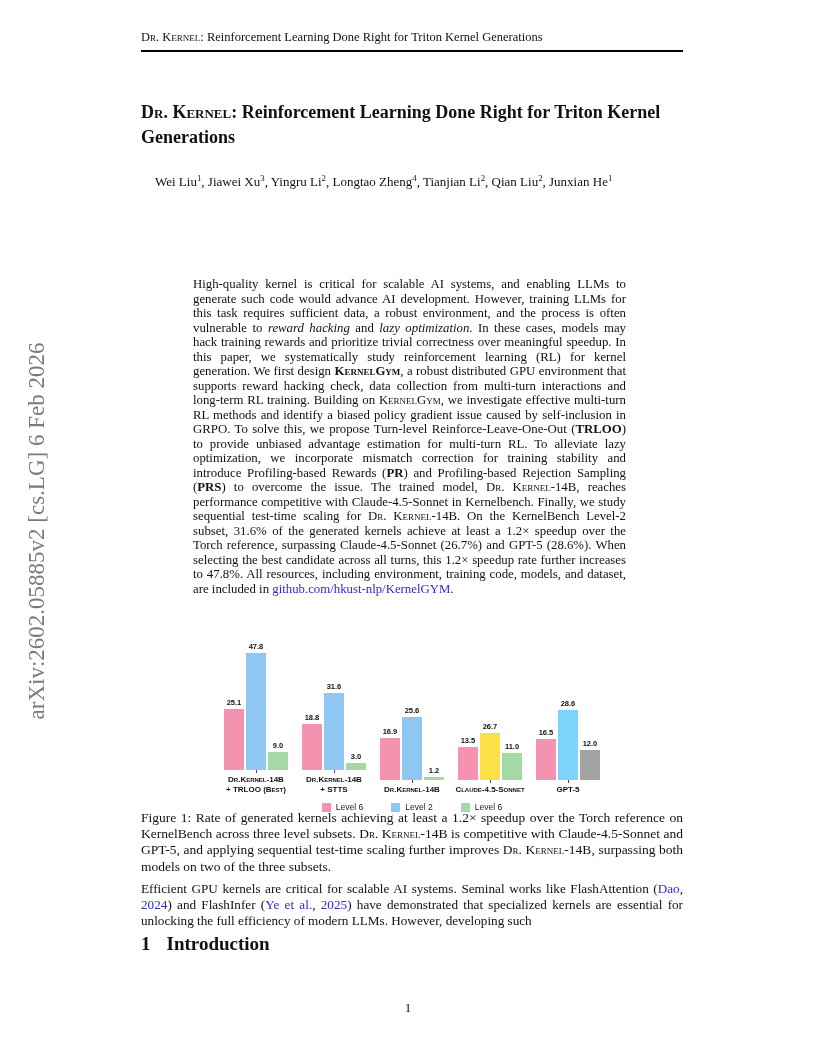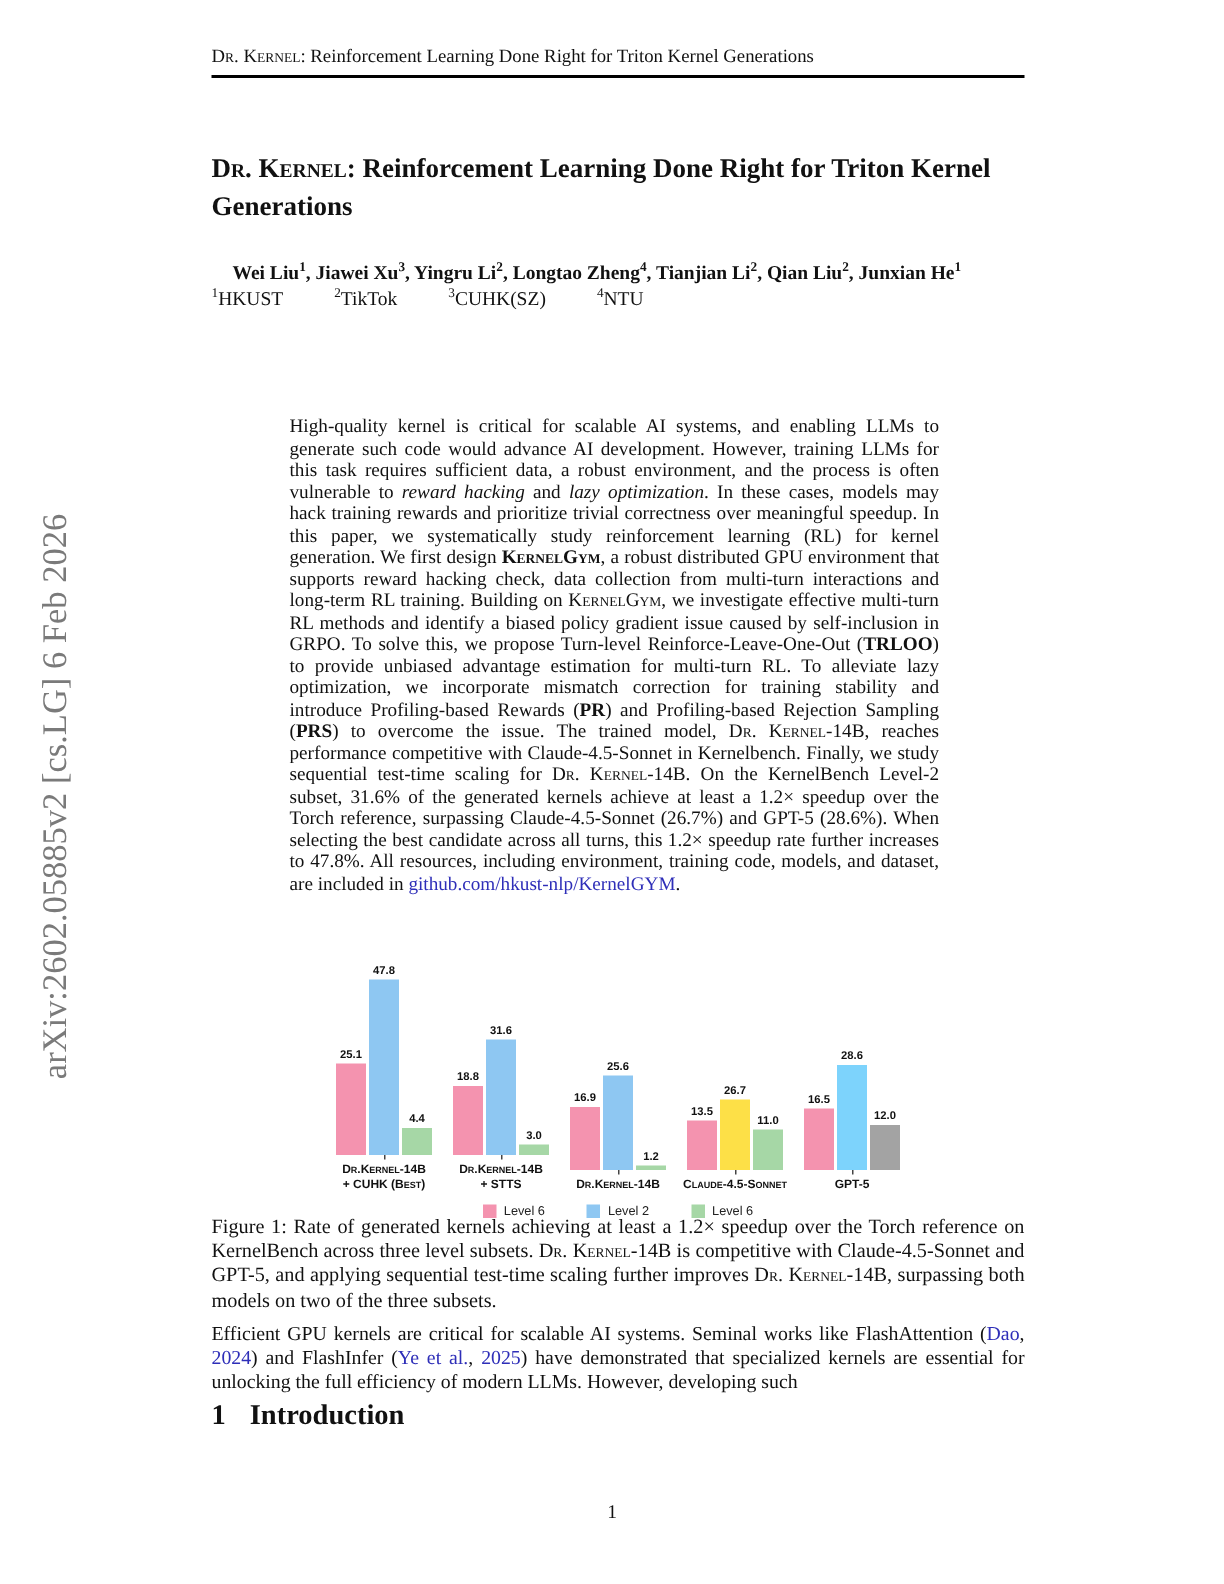--- a/index.html
+++ b/index.html
@@ -47,21 +47,21 @@
     top: 100px;
     font-size: 18px;
     font-weight: bold;
     line-height: 25px;
   }
   .authors-line {
     top: 174px;
     left: 155px;
     width: 528px;
     font-size: 13px;
-    font-weight: bold;
+    font-weight: normal;
   }
   .affiliations-line {
     top: 191px;
     font-size: 13px;
   }
   
   .abstract-heading {
     top: 242px;
     text-align: center;
     font-size: 15px;
@@ -150,43 +150,42 @@
 <div class="page">
 
   <div class="arxiv-stamp">arXiv:2602.05885v2  [cs.LG]  6 Feb 2026</div>
 
   <div class="content running-header" style="position:absolute;"><span class="sc">Dr. Kernel:</span><span> Reinforcement Learning Done Right for Triton Kernel Generations</span></div>
 
   <h1 class="content paper-title" style="position:absolute;"><span class="sc">Dr. Kernel:</span><span> Reinforcement Learning Done Right for Triton Kernel Generations</span></h1>
 
   <div class="authors-line" style="position:absolute;"><span>Wei Liu</span><span class="sup">1</span><span>, Jiawei Xu</span><span class="sup">3</span><span>, Yingru Li</span><span class="sup">2</span><span>, Longtao Zheng</span><span class="sup">4</span><span>, Tianjian Li</span><span class="sup">2</span><span>, Qian Liu</span><span class="sup">2</span><span>, Junxian He</span><span class="sup">1</span></div>
 
-  <div class="content affiliations-line" style="position:absolute;"><span class="sup">1</span><span>HKUST</span><span class="sup gap">2</span><span>TikTok</span><span class="sup gap">3</span><span>CUHK(SZ)</span><span class="sup gap">4</span><span>NTU</span></div>
 
 
   <div class="abstract-body" style="position:absolute;"><span>High-quality kernel is critical for scalable AI systems, and enabling LLMs to generate such code would advance AI development. However, training LLMs for this task requires sufficient data, a robust environment, and the process is often vulnerable to </span><span class="it">reward hacking</span><span> and </span><span class="it">lazy optimization</span><span>. In these cases, models may hack training rewards and prioritize trivial correctness over meaningful speedup. In this paper, we systematically study reinforcement learning (RL) for kernel generation. We first design </span><span class="bsc">KernelGym</span><span>, a robust distributed GPU environment that supports reward hacking check, data collection from multi-turn interactions and long-term RL training. Building on </span><span class="sc">KernelGym</span><span>, we investigate effective multi-turn RL methods and identify a biased policy gradient issue caused by self-inclusion in GRPO. To solve this, we propose Turn-level Reinforce-Leave-One-Out (</span><span class="b">TRLOO</span><span>) to provide unbiased advantage estimation for multi-turn RL. To alleviate lazy optimization, we incorporate mismatch correction for training stability and introduce Profiling-based Rewards (</span><span class="b">PR</span><span>) and Profiling-based Rejection Sampling (</span><span class="b">PRS</span><span>) to overcome the issue. The trained model, </span><span class="sc">Dr. Kernel-14B</span><span>, reaches performance competitive with Claude-4.5-Sonnet in Kernelbench. Finally, we study sequential test-time scaling for </span><span class="sc">Dr. Kernel-14B</span><span>. On the KernelBench Level-2 subset, 31.6% of the generated kernels achieve at least a 1.2× speedup over the Torch reference, surpassing Claude-4.5-Sonnet (26.7%) and GPT-5 (28.6%). When selecting the best candidate across all turns, this 1.2× speedup rate further increases to 47.8%. All resources, including environment, training code, models, and dataset, are included in </span><span class="link">github.com/hkust-nlp/KernelGYM</span><span>.</span></div>
 
   <div class="figure-block">
     <div class="chart" id="chart">
         <div class="chart-group">
           <div class="bars">
             <div class="bar" style="height: 61.244px; background: rgb(244, 147, 175);">
               <div class="bar-value">25.1</div>
             </div>
             <div class="bar" style="height: 116.632px; background: rgb(142, 199, 242);">
               <div class="bar-value">47.8</div>
             </div>
             <div class="bar" style="height: 17.812px; background: rgb(166, 215, 166);">
-              <div class="bar-value">4.4</div>
+              <div class="bar-value">9.0</div>
             </div>
           </div>
           <div class="x-tick"></div>
           <div class="x-label">
             <div>Dr.Kernel-14B</div>
-            <div>+ CUHK (Best)</div>
+            <div>+ TRLOO (Best)</div>
           </div>
         </div>
         <div class="chart-group">
           <div class="bars">
             <div class="bar" style="height: 45.872px; background: rgb(244, 147, 175);">
               <div class="bar-value">18.8</div>
             </div>
             <div class="bar" style="height: 77.104px; background: rgb(142, 199, 242);">
               <div class="bar-value">31.6</div>
             </div>

